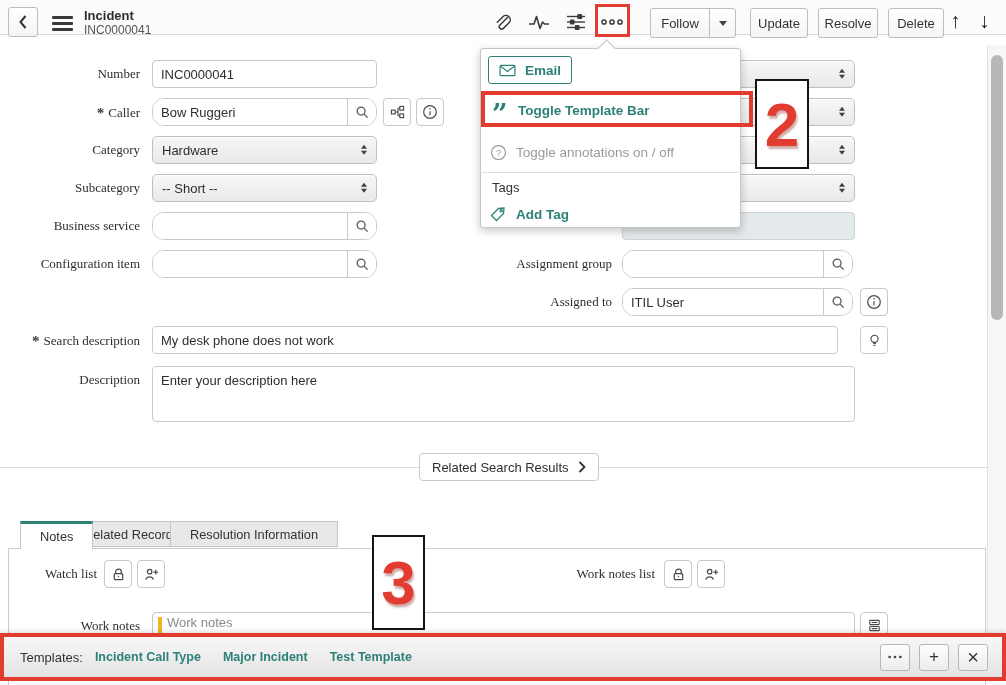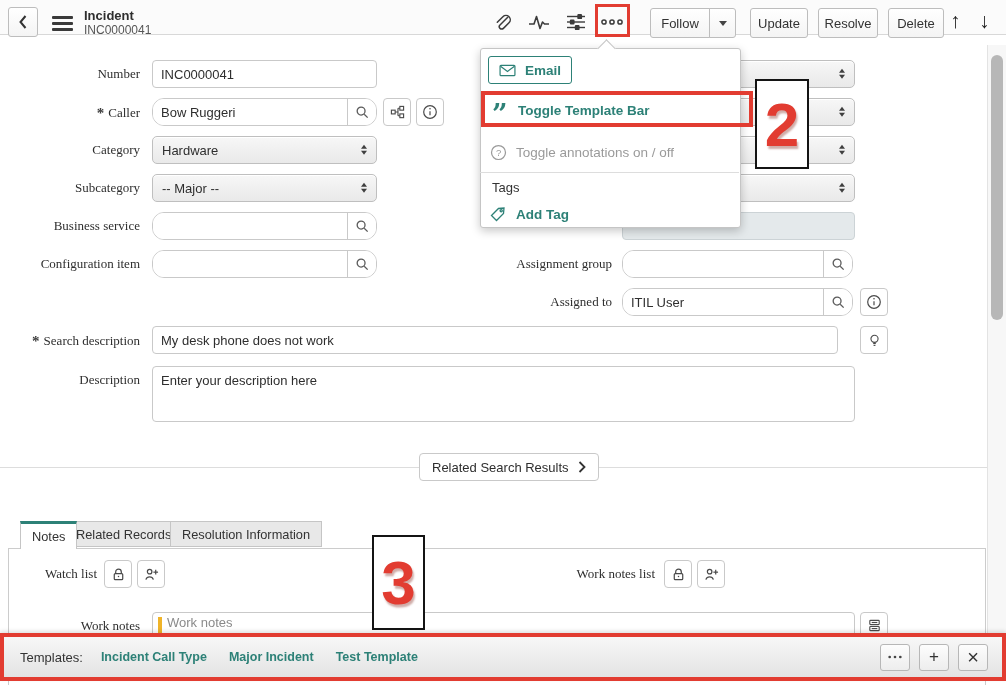--- a/index.html
+++ b/index.html
@@ -64,21 +64,21 @@
 
   
   .redbox { position:absolute; border:4px solid #e23c31; z-index:40; }
   .numbox { position:absolute; background:#fff; border:2.5px solid #141414; z-index:41;
             display:flex; align-items:center; justify-content:center; }
   .numbox span { font-size:62px; font-weight:bold; color:#e23c31;
                  text-shadow:1.5px 2.5px 2px rgba(120,20,10,.35); }
 
   
   .tab { position:absolute; top:521px; height:26px; display:flex; align-items:center;
-         padding:0 11px; font-size:12.8px; color:#333; border:1px solid #c5c5c5;
+         padding:0 19px; font-size:12.8px; color:#333; border:1px solid #c5c5c5;
          background:#e8e8e8; cursor:pointer; }
   .tab-active { background:#fff; border-top:3px solid #2d8177; border-bottom:0; height:28px; z-index:6; }
   .panel { position:absolute; left:8px; top:548px; width:978px; height:140px;
            border:1px solid #ccc; background:#fff; }
 
   
   .divider { position:absolute; left:0; top:467px; width:1006px; border-top:1px solid #ddd; }
   .rs-btn { position:absolute; left:419px; top:453px; height:28px; padding:0 12px;
             display:flex; align-items:center; gap:9px; background:#fff; border:1px solid #c9c9c9;
             border-radius:4px; font-size:13px; color:#2e2e2e; cursor:pointer; z-index:2; }
@@ -195,21 +195,21 @@
   <div class="sel" style="left:152px;top:136px;width:225px;">
       <span>Hardware</span>
       <span class="spin">
         <i class="u"></i>
         <i class="d"></i>
       </span>
     </div>
 
   <div class="lbl" style="left:0;top:174px;width:140px;">Subcategory</div>
   <div class="sel" style="left:152px;top:174px;width:225px;">
-      <span>-- Major --</span>
+      <span>-- Short --</span>
       <span class="spin">
         <i class="u"></i>
         <i class="d"></i>
       </span>
     </div>
 
   <div class="lbl" style="left:0;top:212px;width:140px;">Business service</div>
   <div class="lookup" style="left:152px;top:212px;width:225px;">
     <input style="">
     <div class="lookup-btn">
@@ -404,21 +404,21 @@
   <div class="redbox" style="left:481px;top:91px;width:272px;height:36px;"></div>
   <div class="numbox" style="left:755px;top:79px;width:54px;height:90px;">
       <span>2</span>
     </div>
   <div class="numbox" style="left:372px;top:535px;width:53px;height:95px;z-index:25;">
       <span>3</span>
     </div>
 
   <div class="tbar">
     <span class="tbar-label">Templates:</span>
-    <span class="tbar-link" style="margin-left:18px;">Incident Call Type</span>
+    <span class="tbar-link" style="margin-left:12px;">Incident Call Type</span>
     <span class="tbar-link" style="margin-left:22px;">Major Incident</span>
     <span class="tbar-link" style="margin-left:22px;">Test Template</span>
     <div style="margin-left:auto;display:flex;gap:9px;margin-right:14px;">
       <div class="tbar-btn">
         <svg viewBox="0 0 18 8" width="16" height="8" fill="#444">
             <circle cx="3" cy="4" r="1.5"></circle>
             <circle cx="9" cy="4" r="1.5"></circle>
             <circle cx="15" cy="4" r="1.5"></circle>
           </svg>
       </div>

